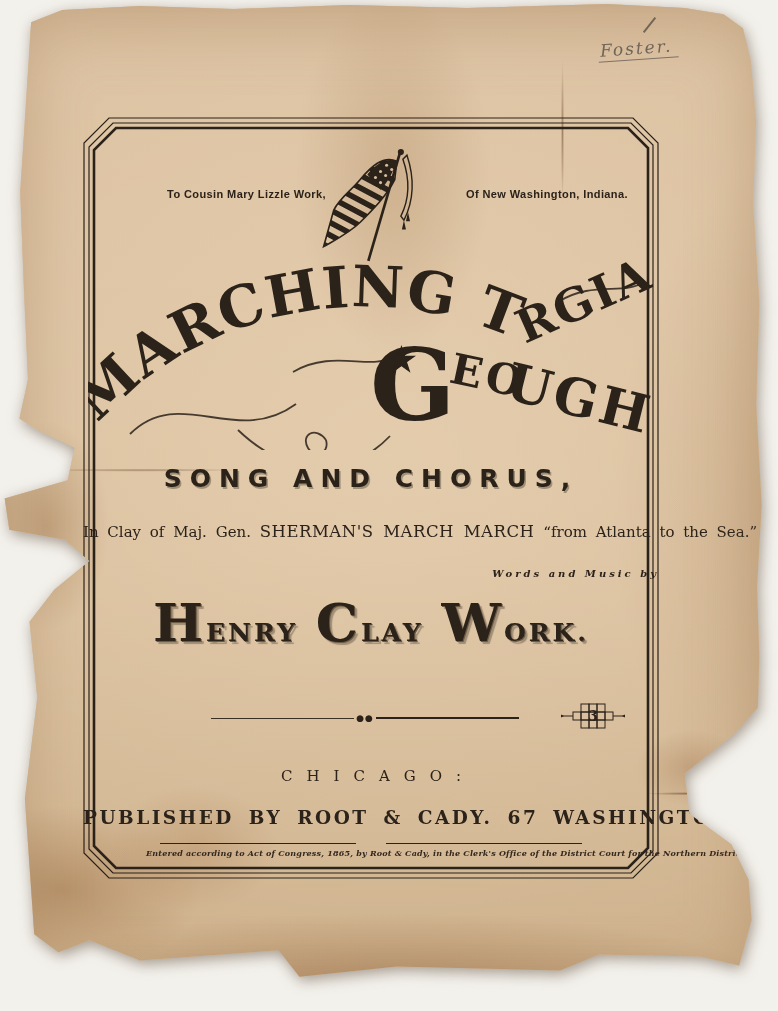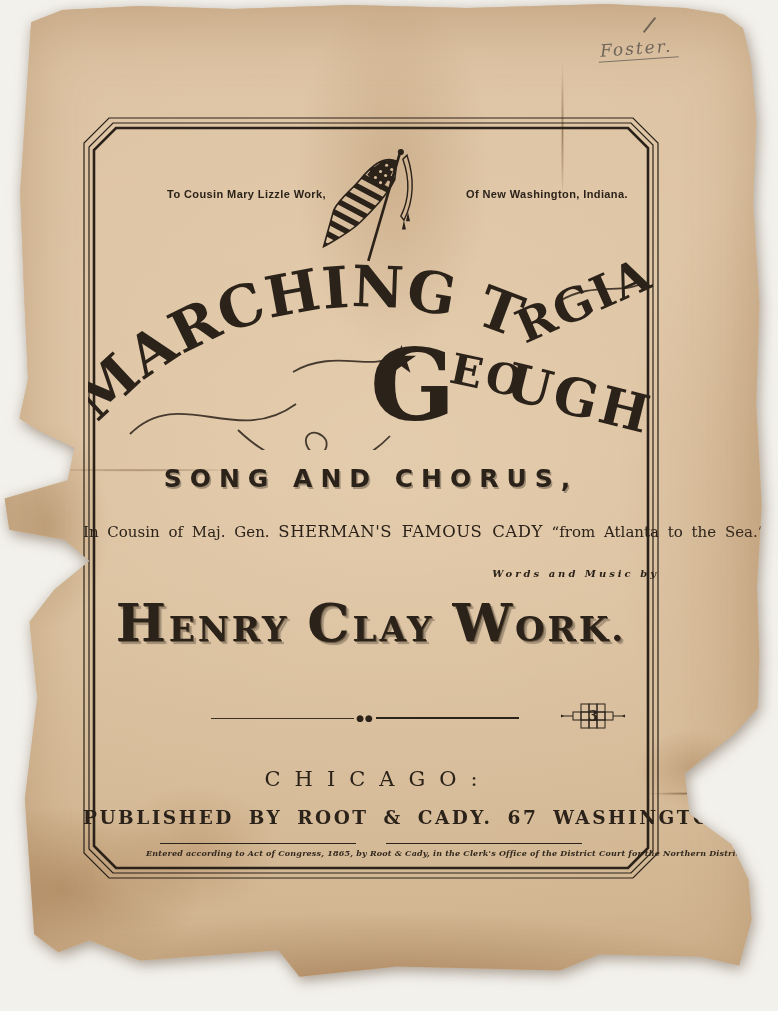--- a/index.html
+++ b/index.html
@@ -58,35 +58,35 @@
 
   .subtitle{position:absolute;top:347px;left:0;right:0;text-align:center;
     font-family:"DejaVu Sans", sans-serif;font-weight:bold;font-size:25px;
     letter-spacing:8px;text-shadow:1.5px 1.5px 0 rgba(43,34,26,.35);}
   .honor{position:absolute;top:405px;left:0;right:0;text-align:center;
     font-size:15px;word-spacing:4px;white-space:nowrap;}
   .honor .hmain{font-size:16.5px;letter-spacing:.5px;}
   .byline{position:absolute;top:451px;left:0;right:0;text-align:right;
     font-style:italic;font-weight:bold;font-size:10px;letter-spacing:3px;}
   .composer{position:absolute;top:474px;left:0;right:0;text-align:center;white-space:nowrap;}
-  .composer-word{display:inline-block;font-weight:bold;font-size:34px;letter-spacing:3px;
+  .composer-word{display:inline-block;font-weight:bold;font-size:25px;letter-spacing:3px;
     text-transform:uppercase;margin:0 9px;
     text-shadow:1px 1px 0 #6e5a42, 3px 3px 1px rgba(0,0,0,.28);}
   .composer-word::first-letter{font-size:53px;}
 
   .divider{position:absolute;top:596px;left:128px;width:308px;height:10px;
     display:flex;align-items:center;}
   .divider .dl{flex:1;height:1px;background:#3a2f23;}
   .divider .dr{flex:1;height:2px;background:#2b221a;}
   .divider .dots{font-size:9px;line-height:6px;padding:0 2px;color:#2b221a;letter-spacing:1px;}
 
   .ornament3{position:absolute;left:478px;top:584px;width:64px;height:30px;}
 
   .city{position:absolute;top:650px;left:0;right:0;text-align:center;
-    font-size:21px;letter-spacing:14px;text-indent:14px;}
+    font-size:15px;letter-spacing:14px;text-indent:14px;}
   .publisher{position:absolute;top:690px;left:0;right:0;text-align:center;
     font-weight:bold;font-size:18.5px;letter-spacing:2.5px;word-spacing:6px;white-space:nowrap;}
   .copyright{position:absolute;top:726px;left:63px;width:450px;text-align:center;}
   .copyright .rule{position:absolute;top:0;height:0;border-top:1.2px solid #2b221a;width:196px;}
   .copyright .rl{left:14px;} .copyright .rr{right:14px;}
   .copyright .ctext{display:block;margin-top:5px;font-style:italic;font-size:8px;
     letter-spacing:.2px;white-space:nowrap;font-weight:bold;color:#32281e;}
 </style>
 </head>
 <body>
@@ -150,22 +150,22 @@
           <text x="437" y="92" font-size="46" letter-spacing="2" transform="rotate(-24 437 92)">RGIA</text>
           <text x="282" y="168" font-size="100">G</text>
           <text x="300" y="118" font-size="30" fill="#d8bd9c" stroke="#2b221a" stroke-width="1">★</text>
           <text x="360" y="130" font-size="42" letter-spacing="4" transform="rotate(12 360 130)">EO</text>
           <text x="415" y="146" font-size="52" letter-spacing="3" transform="rotate(14 415 146)">UGH</text>
         </svg>
 
         <div class="subtitle">SONG AND CHORUS,</div>
 
         <div class="honor">
-          <span>In Cousin of Maj. Gen.</span>
-          <span class="hmain">SHERMAN'S FAMOUS CADY</span>
+          <span>In Clay of Maj. Gen.</span>
+          <span class="hmain">SHERMAN'S MARCH MARCH</span>
           <span>“from Atlanta to the Sea.”</span>
         </div>
 
         <div class="byline">Words and Music by</div>
 
         <div class="composer">
           <span class="composer-word">Henry</span><span class="composer-word">Clay</span><span class="composer-word">Work.</span>
         </div>
 
         <div class="divider">

